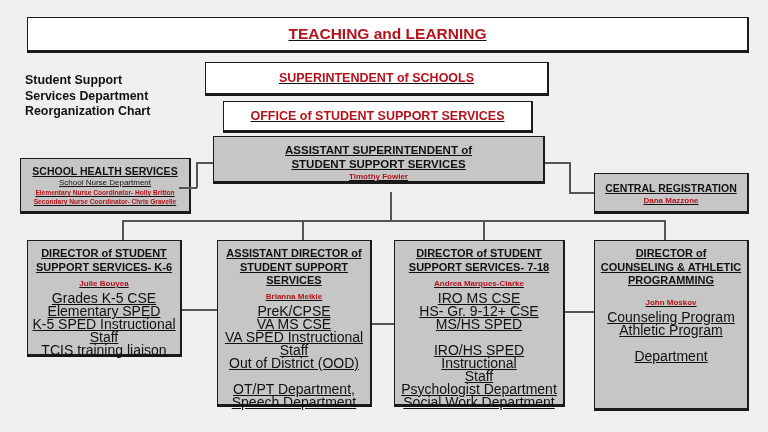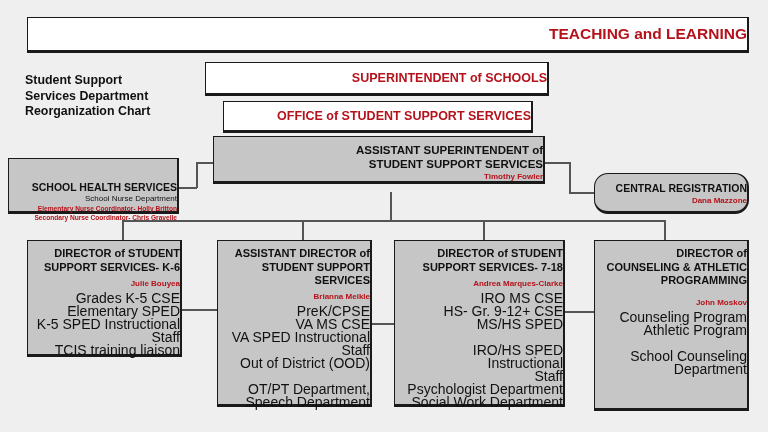--- a/index.html
+++ b/index.html
@@ -6,21 +6,22 @@
   body {
     width:768px; height:432px; position:relative; overflow:hidden;
     background:#efefef;
     font-family: "Liberation Sans", sans-serif;
     color:#111;
   }
   .box {
     position:absolute; box-sizing:border-box;
     border:1.5px solid #1a1a1a;
     border-bottom-width:3px; border-right-width:2.5px;
-    text-align:right;
+    text-align:center;
+    text-decoration:underline;
   }
   .white { background:#ffffff; }
   .grey { background:#c6c6c6; }
   .red { color:#b5121b; }
   .line { position:absolute; background:#555; }
   .hline { height:1.5px; }
   .vline { width:1.5px; }
 
   .top-title {
     font-weight:bold; font-size:15.5px; line-height:32px;
@@ -61,28 +62,28 @@
 <div class="box white" style="left:223px; top:101px; width:310px; height:32px;">
   <div class="office-title red">OFFICE of STUDENT SUPPORT SERVICES</div>
 </div>
 
 <div class="box grey" style="left:213px; top:136px; width:332px; height:48px; padding-top:6px;">
   <div class="hdr" style="font-size:11.5px; line-height:14px;">ASSISTANT SUPERINTENDENT of</div>
   <div class="hdr" style="font-size:11.5px; line-height:14px;">STUDENT SUPPORT SERVICES</div>
   <div class="name red">Timothy Fowler</div>
 </div>
 
-<div class="box grey" style="left:8px; top:158px; width:171px; height:56px; padding-top:21px;">
+<div class="box grey" style="left:20px; top:158px; width:171px; height:56px; padding-top:5px;">
   <div class="hdr" style="font-size:10.5px; line-height:14px;">SCHOOL HEALTH SERVICES</div>
   <div class="sub">School Nurse Department</div>
   <div class="small-red red">Elementary Nurse Coordinator- Holly Britton</div>
   <div class="small-red red">Secondary Nurse Coordinator- Chris Gravelle</div>
 </div>
 
-<div class="box grey" style="left:594px; top:173px; width:155px; height:41px; padding-top:7px;border-radius:14px;">
+<div class="box grey" style="left:594px; top:173px; width:155px; height:41px; padding-top:7px;">
   <div class="hdr" style="font-size:10.5px; line-height:14px;">CENTRAL REGISTRATION</div>
   <div class="name red">Dana Mazzone</div>
 </div>
 
 <div class="line hline" style="left:179px; top:187px; width:18px;"></div>
 <div class="line vline" style="left:196px; top:162px; height:26px;"></div>
 <div class="line hline" style="left:196px; top:162px; width:17px;"></div>
 
 <div class="line hline" style="left:545px; top:162px; width:25px;"></div>
 <div class="line vline" style="left:569px; top:162px; height:31px;"></div>
@@ -138,15 +139,14 @@
 </div>
 
 <div class="box grey" style="left:594px; top:240px; width:155px; height:171px; padding-top:6px;">
   <div class="hdr">DIRECTOR of</div>
   <div class="hdr">COUNSELING &amp; ATHLETIC</div>
   <div class="hdr">PROGRAMMING</div>
   <div class="name red" style="margin:9px 0 3px;">John Moskov</div>
   <div class="body-txt">Counseling Program</div>
   <div class="body-txt">Athletic Program</div>
   <div class="gap"></div>
-  <div class="body-txt">School Counseling</div>
   <div class="body-txt">Department</div>
 </div>
 
 </body></html>

